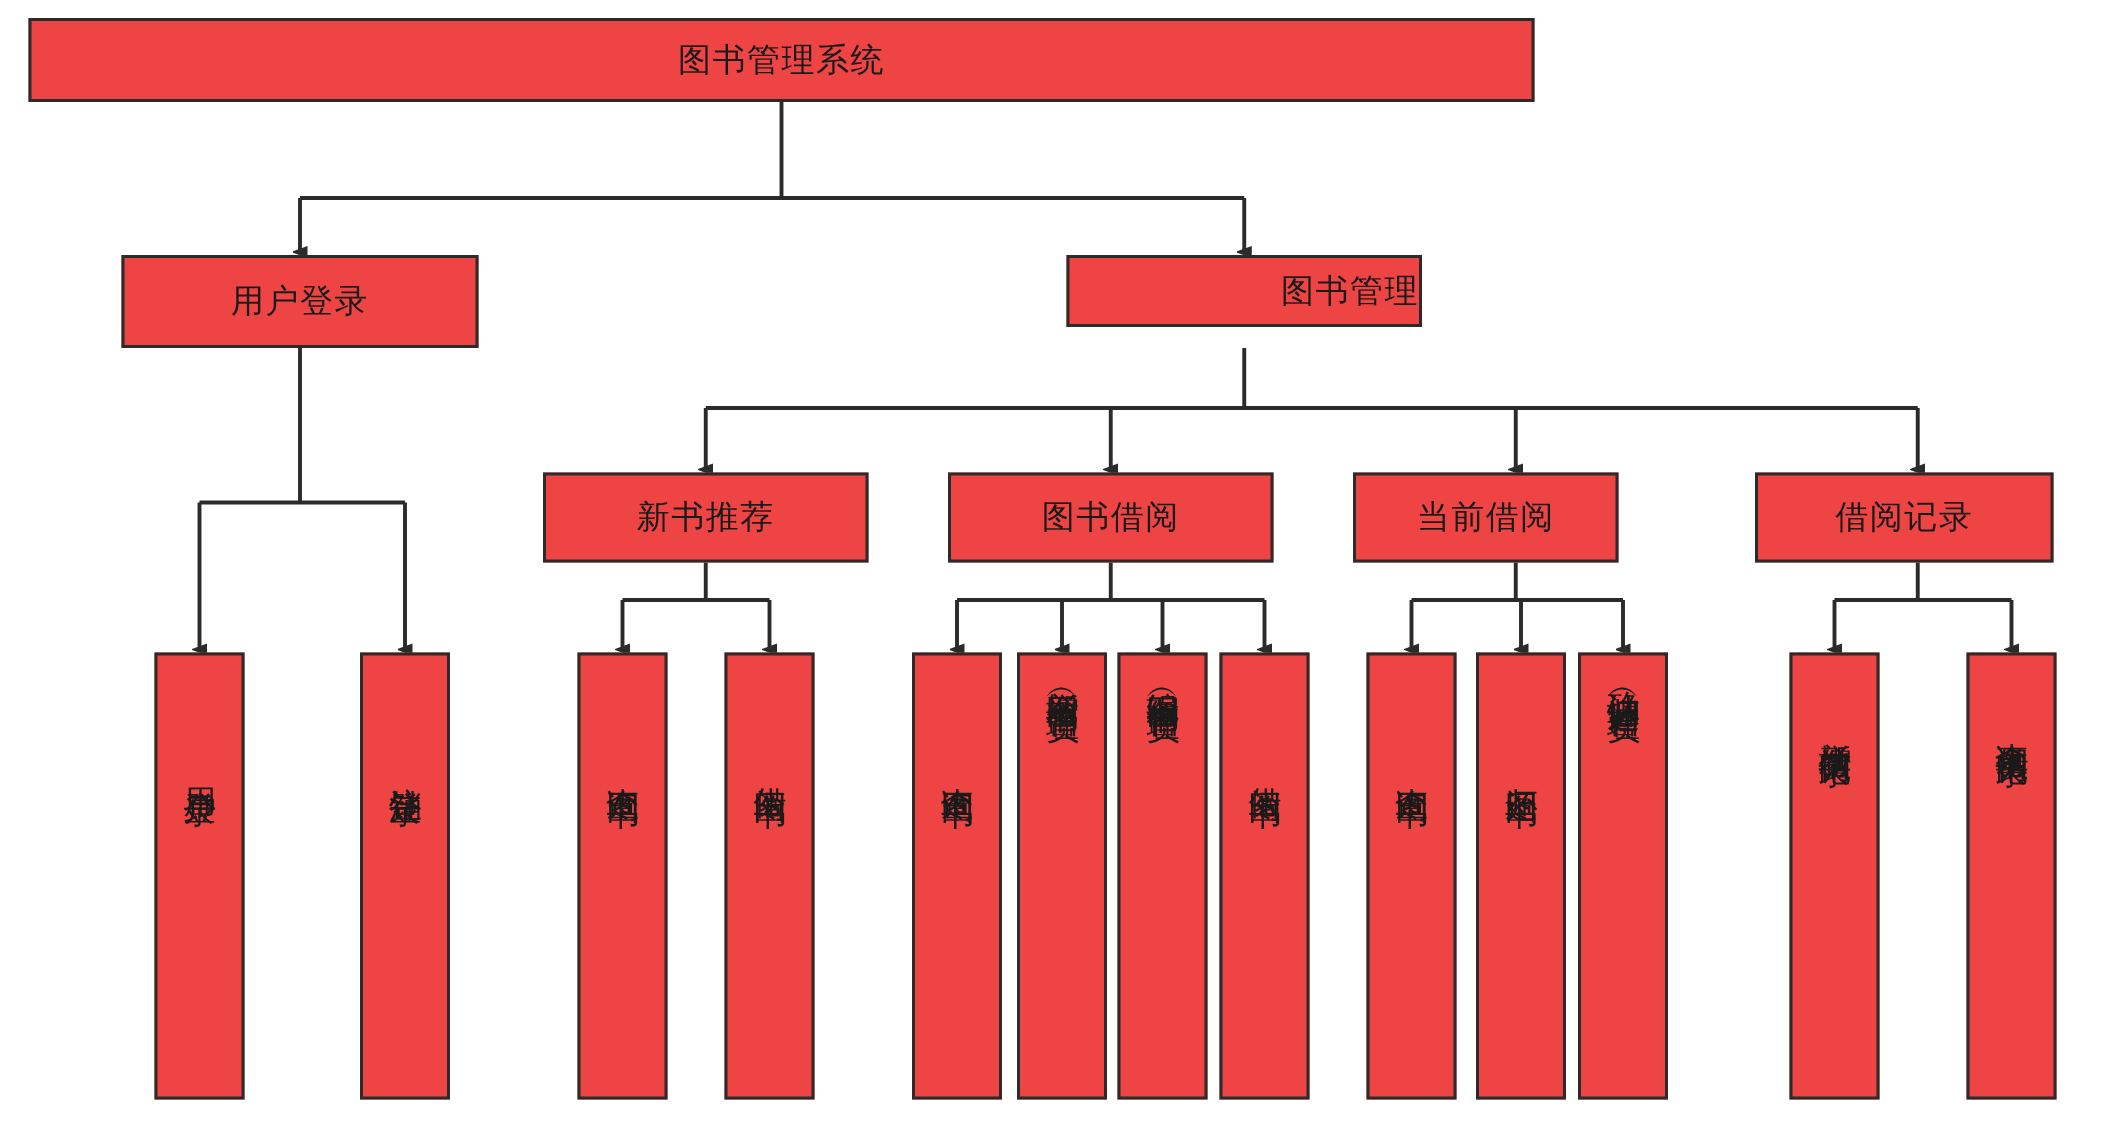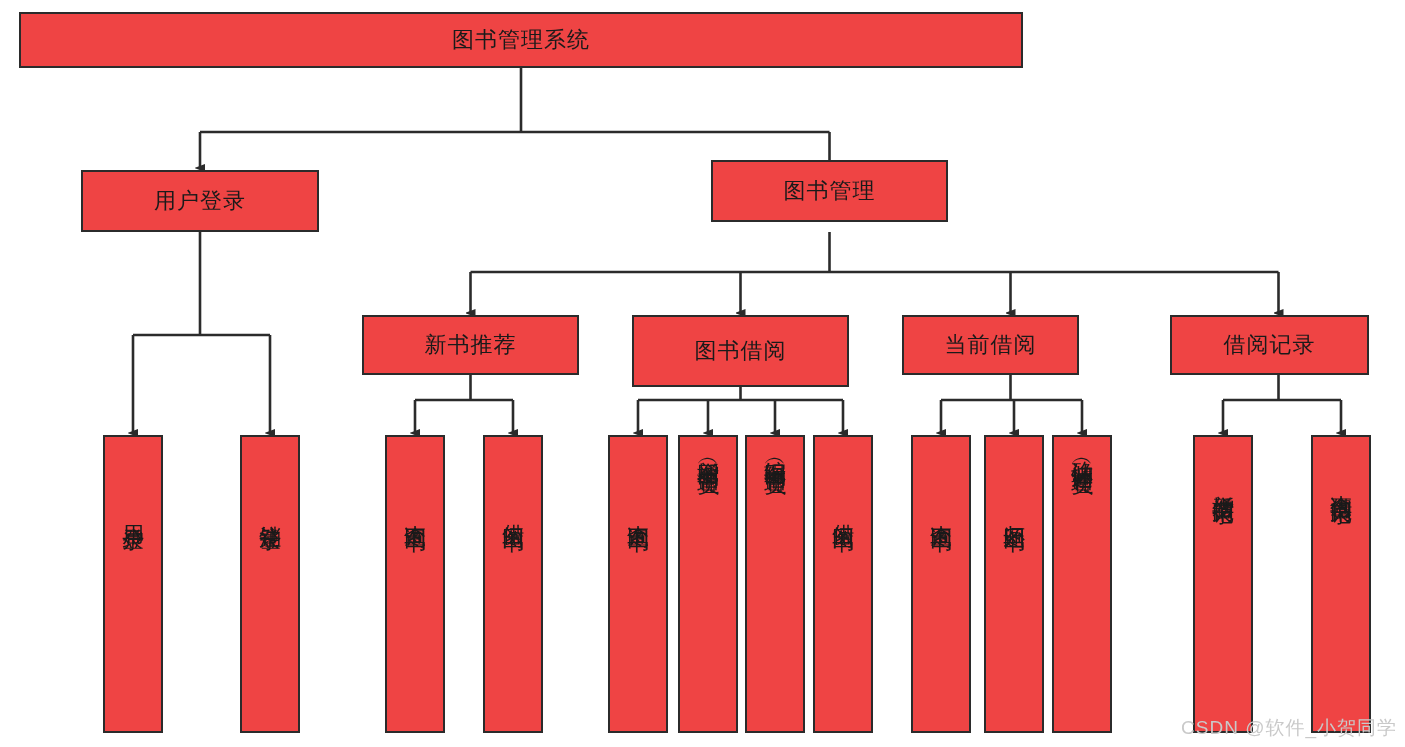--- a/index.html
+++ b/index.html
@@ -91,27 +91,27 @@
         <path d="M1341,400 L1341,433" marker-end="url(#arrow)"></path>
       </g>
   </svg>
   <div id="nodes-layer">
       <div class="node h" style="left: 19px; top: 12px; width: 1004px; height: 56px;">
         <span>图书管理系统</span>
       </div>
       <div class="node h" style="left: 81px; top: 170px; width: 238px; height: 62px;">
         <span>用户登录</span>
       </div>
-      <div class="node h" style="left: 711px; top: 160px; width: 237px; height: 62px;">
+      <div class="node h" style="left: 711px; top: 170px; width: 237px; height: 48px; justify-content: flex-end;">
         <span>图书管理</span>
       </div>
       <div class="node h" style="left: 362px; top: 315px; width: 217px; height: 60px;">
         <span>新书推荐</span>
       </div>
-      <div class="node h" style="left: 632px; top: 315px; width: 217px; height: 72px;">
+      <div class="node h" style="left: 632px; top: 315px; width: 217px; height: 60px;">
         <span>图书借阅</span>
       </div>
       <div class="node h" style="left: 902px; top: 315px; width: 177px; height: 60px;">
         <span>当前借阅</span>
       </div>
       <div class="node h" style="left: 1170px; top: 315px; width: 199px; height: 60px;">
         <span>借阅记录</span>
       </div>
       <div class="node v" style="left: 103px; top: 435px; width: 60px; height: 298px; padding-top: 70px;">
         <span class="vtext">用户登录</span>
@@ -146,14 +146,13 @@
       <div class="node v" style="left: 1052px; top: 435px; width: 60px; height: 298px; padding-top: 6px;">
         <span class="vtext">确认归还（管理员）</span>
       </div>
       <div class="node v" style="left: 1193px; top: 435px; width: 60px; height: 298px; padding-top: 40px;">
         <span class="vtext">新增借阅记录</span>
       </div>
       <div class="node v" style="left: 1311px; top: 435px; width: 60px; height: 298px; padding-top: 40px;">
         <span class="vtext">查询借阅记录</span>
       </div>
     </div>
-  <div class="watermark">CSDN @软件_小贺同学</div>
 </div>
 
 </body></html>

